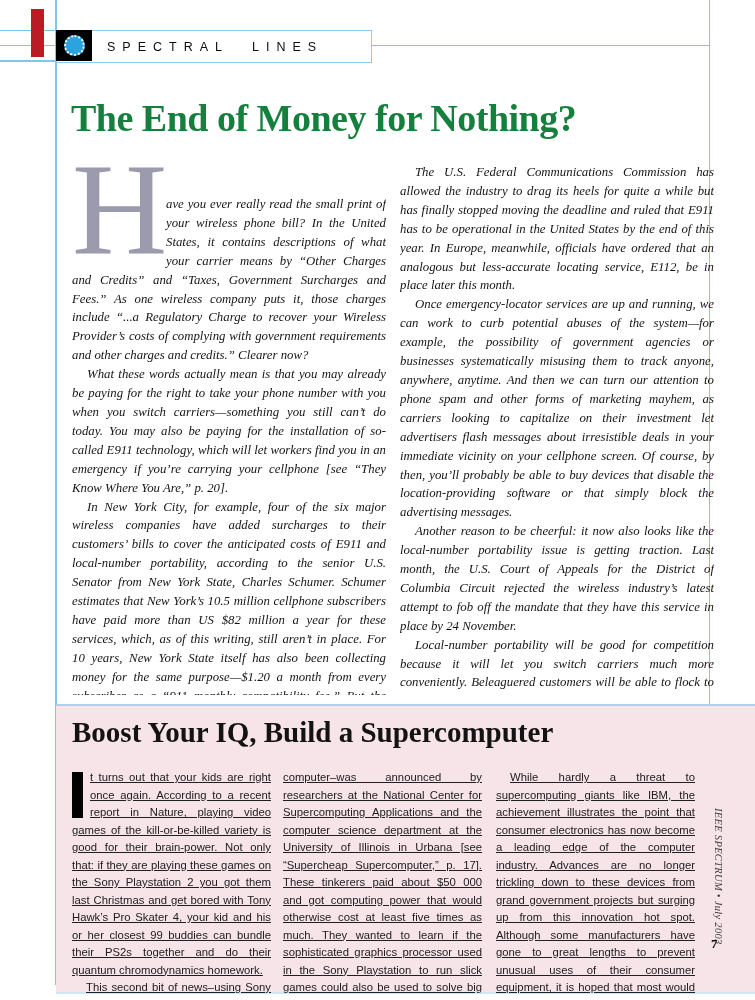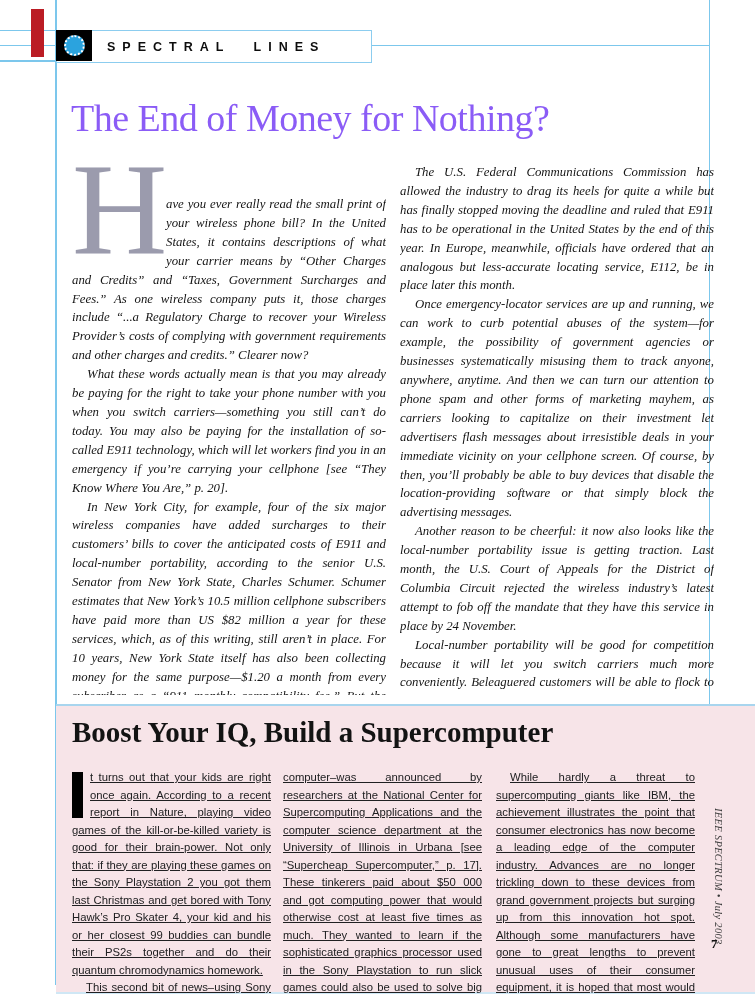--- a/index.html
+++ b/index.html
@@ -6,25 +6,25 @@
   .page{position:relative;width:755px;height:1000px;background:#fff;overflow:hidden;
         font-family:"Liberation Serif",serif;color:#141414;}
   .line{position:absolute;background:#7cc7ec;}
   .red-tab{position:absolute;left:31px;top:9px;width:13px;height:48px;background:#bb1c24;}
   
   .header-box{position:absolute;left:56px;top:30px;width:314px;height:31px;
               border:1.5px solid #8ccdef;background:#fff;display:flex;align-items:center;}
   .logo{position:absolute;left:-1px;top:-1px;width:36px;height:31px;background:#000;
         display:flex;align-items:center;justify-content:center;}
   .logo-dot{width:17px;height:17px;border-radius:50%;background:#2ba3de;border:2px dotted #fff;}
-  .section-title{margin-left:50px;font-family:"Liberation Sans",sans-serif;font-weight:bold;
+  .section-title{margin-left:50px;font-family:"Liberation Sans",sans-serif;font-weight:normal;
                  font-size:12.5px;letter-spacing:7px;word-spacing:13px;color:#0d0d0d;white-space:nowrap;}
   
-  .article-title{position:absolute;left:71px;top:96px;margin:0;font-size:38px;font-weight:normal;
-                 color:#8b5cf6;letter-spacing:-0.5px;white-space:nowrap;}
+  .article-title{position:absolute;left:71px;top:96px;margin:0;font-size:38px;font-weight:bold;
+                 color:#15803d;letter-spacing:-0.5px;white-space:nowrap;}
   .col{position:absolute;top:163px;width:314px;height:532px;overflow:hidden;
        font-style:italic;font-size:12.8px;line-height:18.9px;text-align:justify;}
   .col p{margin:0;text-indent:15px;}
   .col p.first{text-indent:0;margin-top:32px;}
   .col-left{left:72px;}
   .col-right{left:400px;}
   .dropcap{float:left;width:94px;height:96px;font-style:normal;font-weight:normal;
            font-size:132px;line-height:92px;color:#9b9bad;text-align:left;}
   
   .pinkbox{position:absolute;left:56px;top:704px;width:712px;height:290px;background:#f7e4e8;

